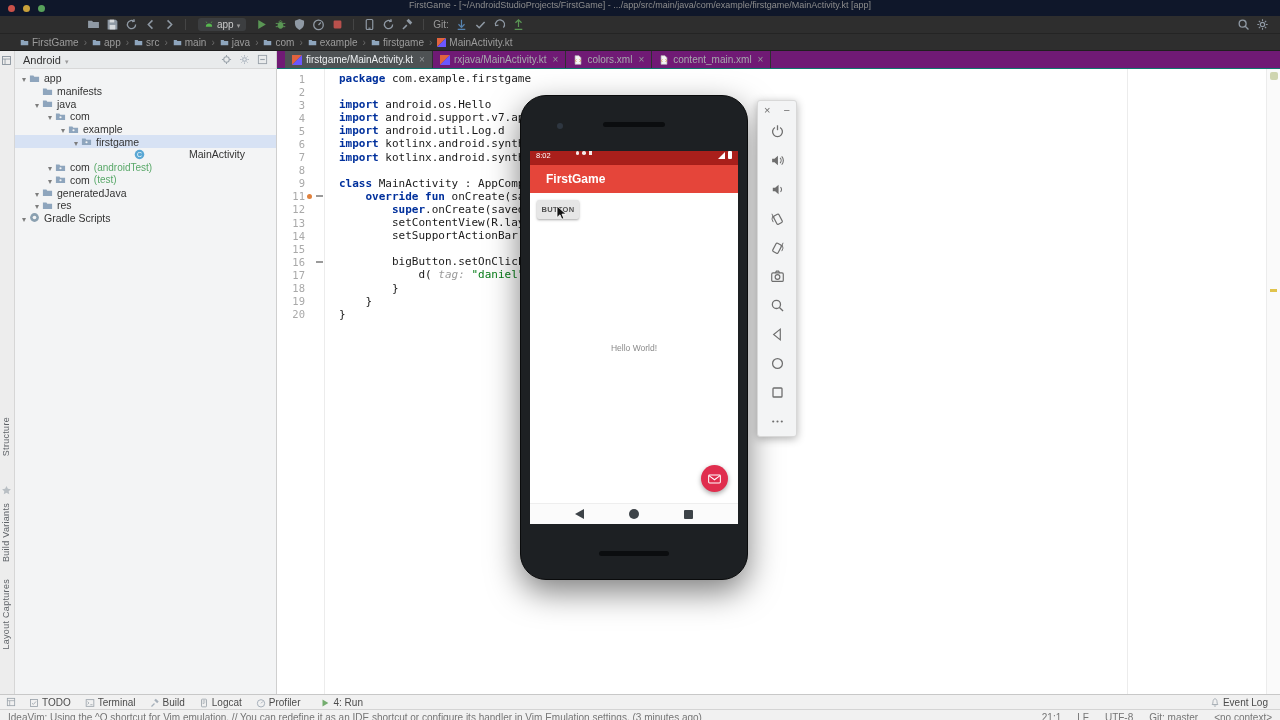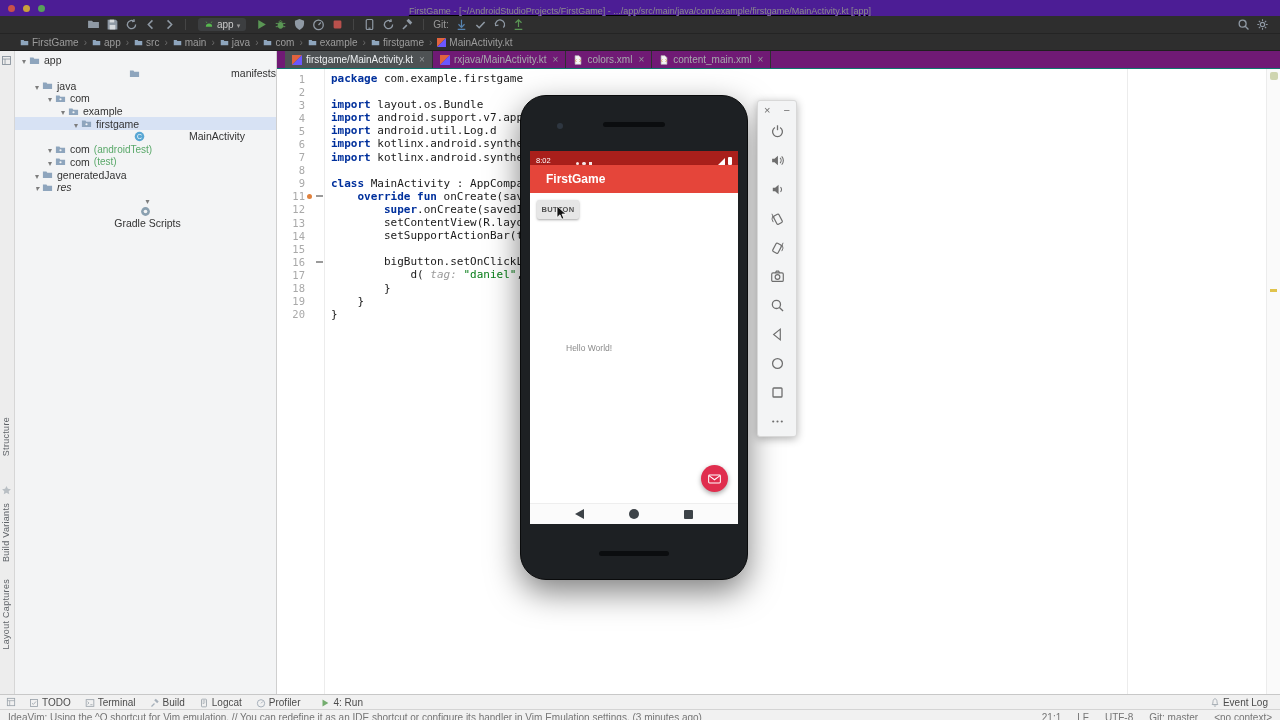--- a/index.html
+++ b/index.html
@@ -1,20 +1,20 @@
 <!DOCTYPE html>
 <html><head>
 <meta charset="utf-8">
 <style>
   html,body{margin:0;padding:0;}
   body{width:1280px;height:720px;overflow:hidden;background:#fff;font-family:"Liberation Sans",sans-serif;-webkit-font-smoothing:antialiased;}
   .app{position:absolute;inset:0;}
 
   
-  .titlebar{height:16px;background:#4c1d95;position:relative;display:flex;align-items:flex-end;text-decoration:underline;}
+  .titlebar{height:16px;background:#0f172a;position:relative;display:flex;align-items:flex-start;}
   .traffic{position:absolute;left:8px;top:5px;display:flex;gap:8px;}
   .dot{width:7px;height:7px;border-radius:50%;display:inline-block;}
   .dot.red{background:#c95149;}
   .dot.yellow{background:#c9a13b;}
   .dot.green{background:#57a15a;}
   .wtitle{width:100%;text-align:center;font-size:9px;color:#8d8d8d;white-space:nowrap;overflow:hidden;}
 
   
   .toolbar{height:17px;background:#2e2e2e;border-bottom:1px solid #242424;display:flex;align-items:center;padding-left:84px;}
   .ic{display:inline-block;vertical-align:middle;}
@@ -61,21 +61,21 @@
 
   .editor{position:relative;flex:1;background:#fff;overflow:hidden;}
   #code{position:absolute;top:3px;left:0;right:14px;}
   .cl{display:flex;align-items:center;height:13.1px;}
   .lnum{width:20px;margin-left:8px;text-align:right;color:#a9a9a9;font:10.5px "DejaVu Sans Mono",monospace;flex:none;}
   .lmark{width:9px;flex:none;display:flex;justify-content:center;}
   .ldot{width:5px;height:5px;border-radius:50%;background:#e0813c;}
   .lfold{width:10px;flex:none;display:flex;justify-content:center;}
   .fdash{width:7px;height:2px;background:#9a9a9a;}
   .gutterline{position:absolute;left:47px;top:0;bottom:0;width:1px;background:#ececec;}
-  .ct{padding-left:7px;font:11px/13.1px "DejaVu Sans Mono",monospace;white-space:pre;color:#1a1a1a;}
+  .ct{padding-left:15px;font:11px/13.1px "DejaVu Sans Mono",monospace;white-space:pre;color:#1a1a1a;}
   .s-k{color:#00309c;font-weight:bold;}
   .s-p{color:#1a1a1a;}
   .s-s{color:#067d17;}
   .s-a{color:#9b9b9b;font-style:italic;}
   .caret{display:inline-block;width:1px;height:11px;background:#222;vertical-align:middle;}
   .margin-guide{position:absolute;left:850px;top:0;bottom:0;width:1px;background:#ececec;}
   .scroll-strip{position:absolute;right:0;top:0;bottom:0;width:13px;background:#fafafa;border-left:1px solid #ececec;}
   .insp{position:absolute;top:3px;right:2px;width:8px;height:8px;border-radius:2px;background:#cfd5b0;}
   .warnmark{position:absolute;top:220px;right:3px;width:7px;height:3px;background:#e0c34c;}
 
@@ -87,32 +87,32 @@
   .twright{margin-left:auto;display:flex;align-items:center;font-size:10px;color:#4c4c4c;padding-right:6px;}
   .statusbar{height:14px;background:#f1f1f1;border-top:1px solid #d4d4d4;display:flex;align-items:center;padding:0 8px;font-size:10px;color:#757575;}
   .sb-msg{white-space:nowrap;overflow:hidden;text-overflow:ellipsis;max-width:760px;}
   .sb-right{margin-left:auto;display:flex;gap:16px;white-space:nowrap;}
 
   
   .phone{position:absolute;left:520px;top:95px;width:226px;height:483px;background:#1d2023;border:1px solid #0a0b0c;border-radius:26px;box-shadow:0 12px 32px rgba(0,0,0,.5);z-index:20;}
   .speaker{position:absolute;top:26px;left:50%;transform:translateX(-50%);width:62px;height:5px;border-radius:3px;background:#0b0d0f;}
   .cam{position:absolute;top:27px;left:36px;width:6px;height:6px;border-radius:50%;background:#2e3640;}
   .screen{position:absolute;left:9px;top:55px;width:208px;height:373px;background:#fff;overflow:hidden;display:flex;flex-direction:column;}
-  .pstatus{height:14px;display:flex;align-items:flex-end;padding:0 6px;color:#fff;font-size:7.5px;flex:none;gap:20px;}
+  .pstatus{height:14px;display:flex;align-items:flex-start;padding:0 6px;color:#fff;font-size:7.5px;flex:none;gap:20px;}
   .ptime{margin-right:5px;}
   .pnoti{display:flex;gap:3px;align-items:center;}
   .pnoti i{width:3.5px;height:3.5px;background:rgba(255,255,255,.9);border-radius:50%;display:block;}
   .pnoti i:last-child{border-radius:0;}
   .pstat-right{margin-left:auto;display:flex;align-items:center;gap:3px;}
   .psig{width:0;height:0;border-left:7px solid transparent;border-bottom:7px solid #fff;}
   .pbat{width:4px;height:8px;background:#fff;border-radius:1px;}
   .pappbar{height:28px;display:flex;align-items:center;padding-left:16px;color:#fff;font-size:12px;font-weight:bold;flex:none;box-shadow:0 1px 2px rgba(0,0,0,.25);}
   .pcontent{position:relative;flex:1;background:#fff;}
   .pbutton{position:absolute;left:7px;top:7px;width:42px;height:19px;line-height:19px;text-align:center;background:#e6e6e6;border-radius:2px;box-shadow:0 1px 2.5px rgba(0,0,0,.35);font-size:7.5px;font-weight:bold;color:#4f4f4f;letter-spacing:.3px;}
-  .phello{position:absolute;top:150px;left:0;right:0;font-size:8.5px;color:#8a8a8a;padding-left:36px;}
+  .phello{position:absolute;top:150px;left:0;right:0;text-align:center;font-size:8.5px;color:#8a8a8a;}
   .pfab{position:absolute;right:10px;bottom:11px;width:27px;height:27px;border-radius:50%;display:flex;align-items:center;justify-content:center;box-shadow:0 2px 5px rgba(0,0,0,.35);}
   .pfab .ic{width:13px;height:10px;}
   .pnav{height:20px;background:#fbfbfb;display:flex;align-items:center;justify-content:space-evenly;flex:none;border-top:1px solid #eee;}
   .nback{width:0;height:0;border-top:5px solid transparent;border-bottom:5px solid transparent;border-right:9px solid #3d4348;}
   .nhome{width:10px;height:10px;border-radius:50%;background:#3d4348;}
   .nsquare{width:9px;height:9px;border-radius:1px;background:#3d4348;}
   .chin-speaker{position:absolute;bottom:23px;left:50%;transform:translateX(-50%);width:70px;height:5px;border-radius:3px;background:#0b0d0f;}
 
   
   .emu-toolbar{position:absolute;left:757px;top:100px;width:38px;background:#f3f4f5;border:1px solid #d8d8d8;border-radius:3px;box-shadow:0 2px 8px rgba(0,0,0,.3);z-index:20;}
@@ -351,31 +351,57 @@
       <span class="ic strip-icon" style="top:434px;">
           <svg viewBox="0 0 12 12">
             <path d="M6 1.2l1.5 3 3.3.4-2.4 2.2.6 3.2L6 8.5 3 10l.6-3.2L1.2 4.6l3.3-.4z" fill="#b9bfc4"></path>
           </svg>
         </span>
       <span class="vlabel" style="top:452px;">Build Variants</span>
       <span class="vlabel" style="top:528px;">Layout Captures</span>
     </div>
 
     <div class="project-panel">
+      <div class="panel-header">
+        <span class="ph-title">
+          <span>Android</span>
+          <span class="chev"></span>
+        </span>
+        <span class="ph-icons">
+          <span class="ic ph-ico">
+              <svg viewBox="0 0 12 12">
+                <circle cx="6" cy="6" r="3" fill="none" stroke="#8b959e" stroke-width="1.1"></circle>
+                <path d="M6 1v2M6 9v2M1 6h2M9 6h2" stroke="#8b959e" stroke-width="1.1"></path>
+              </svg>
+            </span>
+          <span class="ic ph-ico">
+              <svg viewBox="0 0 12 12">
+                <circle cx="6" cy="6" r="2" fill="none" stroke="#9aa5b1" stroke-width="1.1"></circle>
+                <path d="M6 1.2v1.6M6 9.2v1.6M1.2 6h1.6M9.2 6h1.6M2.6 2.6l1.2 1.2M8.2 8.2l1.2 1.2M9.4 2.6L8.2 3.8M3.8 8.2L2.6 9.4" stroke="#9aa5b1" stroke-width="1"></path>
+              </svg>
+            </span>
+          <span class="ic ph-ico">
+              <svg viewBox="0 0 12 12">
+                <rect x="1.5" y="1.5" width="9" height="9" fill="none" stroke="#8b959e"></rect>
+                <path d="M3.5 6h5" stroke="#8b959e" stroke-width="1.2"></path>
+              </svg>
+            </span>
+        </span>
+      </div>
       <div class="tree" id="tree">
           <div class="trow" style="padding-left: 4px;">
             <span class="exp on"></span>
             <span class="ic tree-ico">
               <svg viewBox="0 0 12 12">
                 <path fill="#8ea5bd" d="M1 2.8h3.8l1 1.2H11v5.8H1z"></path>
               </svg>
             </span>
             <span>app</span>
           </div>
-          <div class="trow" style="padding-left: 17px; justify-content: space-between;">
+          <div class="trow" style="padding-left: 17px;">
             <span class="exp"></span>
             <span class="ic tree-ico">
               <svg viewBox="0 0 12 12">
                 <path fill="#8ea5bd" d="M1 2.8h3.8l1 1.2H11v5.8H1z"></path>
               </svg>
             </span>
             <span>manifests</span>
           </div>
           <div class="trow" style="padding-left: 17px;">
             <span class="exp on"></span>
@@ -450,30 +476,30 @@
           </div>
           <div class="trow" style="padding-left: 17px;">
             <span class="exp on"></span>
             <span class="ic tree-ico">
               <svg viewBox="0 0 12 12">
                 <path fill="#8ea5bd" d="M1 2.8h3.8l1 1.2H11v5.8H1z"></path>
               </svg>
             </span>
             <span>generatedJava</span>
           </div>
-          <div class="trow" style="padding-left: 17px; font-style: italic;">
+          <div class="trow" style="padding-left: 17px;">
             <span class="exp on"></span>
             <span class="ic tree-ico">
               <svg viewBox="0 0 12 12">
                 <path fill="#8ea5bd" d="M1 2.8h3.8l1 1.2H11v5.8H1z"></path>
               </svg>
             </span>
             <span>res</span>
           </div>
-          <div class="trow" style="padding-left: 4px; flex-direction: column;">
+          <div class="trow" style="padding-left: 4px;">
             <span class="exp on"></span>
             <span class="ic tree-ico">
               <svg viewBox="0 0 12 12">
                 <circle cx="6" cy="6" r="4.8" fill="#8aa0b0"></circle>
                 <circle cx="6" cy="6" r="2" fill="#f3f4f5"></circle>
               </svg>
             </span>
             <span>Gradle Scripts</span>
           </div>
         </div>
@@ -534,21 +560,21 @@
             <div class="cl">
               <span class="lnum">2</span>
               <span class="lmark"></span>
               <span class="lfold"></span>
               <span class="ct"></span>
             </div>
             <div class="cl">
               <span class="lnum">3</span>
               <span class="lmark"></span>
               <span class="lfold"></span>
-              <span class="ct"><span class="s-k">import </span><span class="s-p">layout.os.Bundle</span></span>
+              <span class="ct"><span class="s-k">import </span><span class="s-p">android.os.Hello</span></span>
             </div>
             <div class="cl">
               <span class="lnum">4</span>
               <span class="lmark"></span>
               <span class="lfold"></span>
               <span class="ct"><span class="s-k">import </span><span class="s-p">android.support.v7.app.AppCompatActivity</span></span>
             </div>
             <div class="cl">
               <span class="lnum">5</span>
               <span class="lmark"></span>

